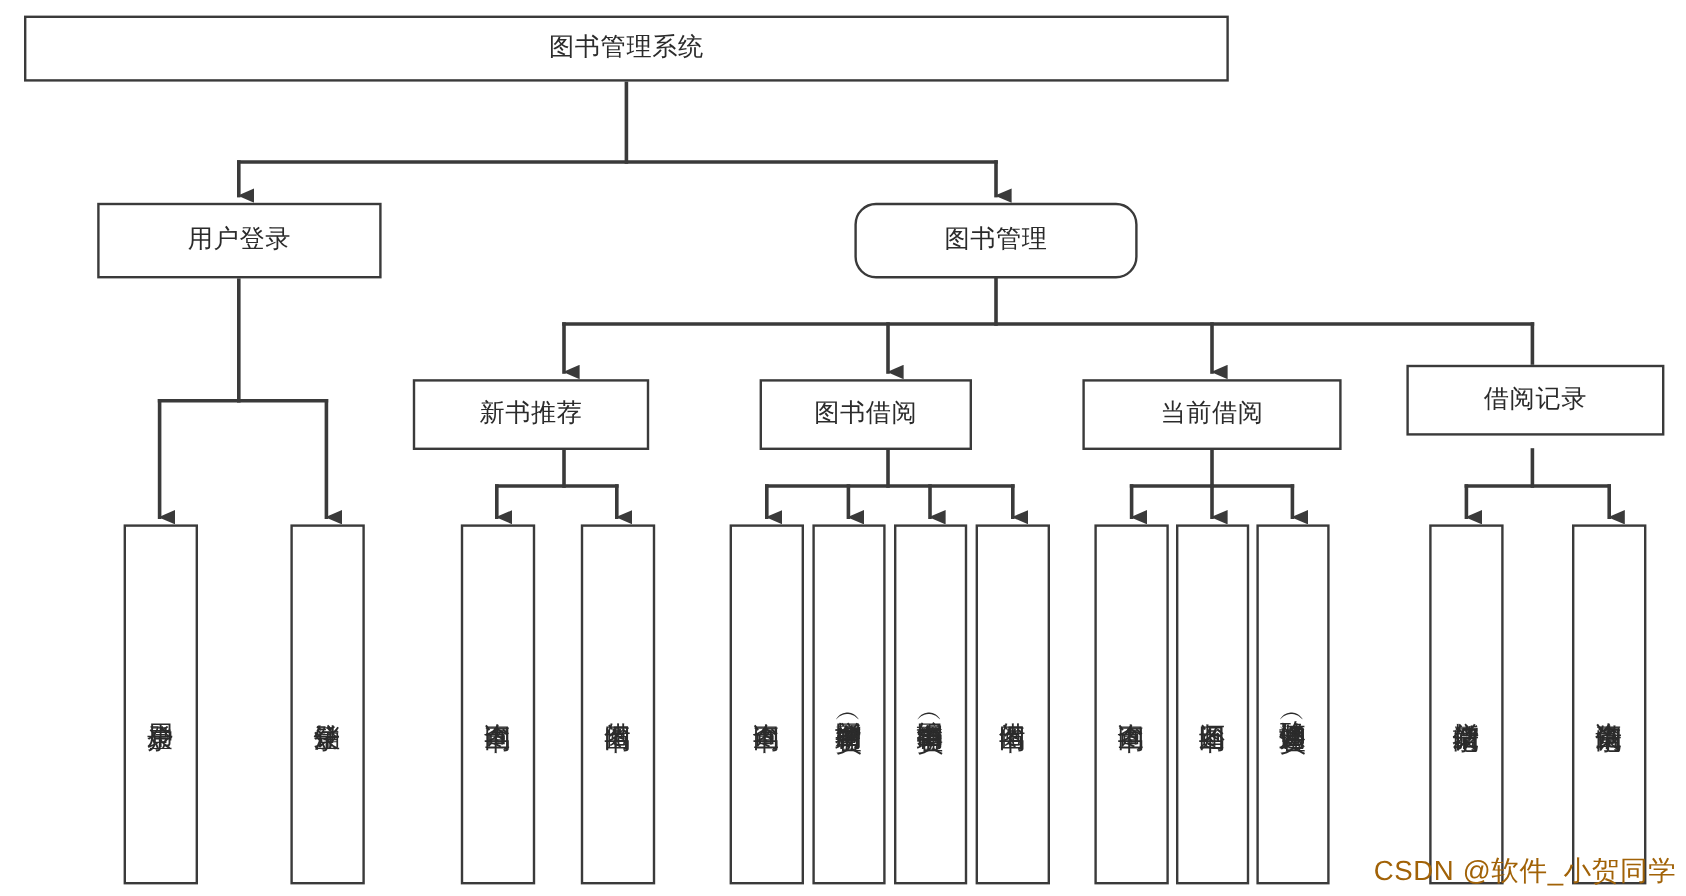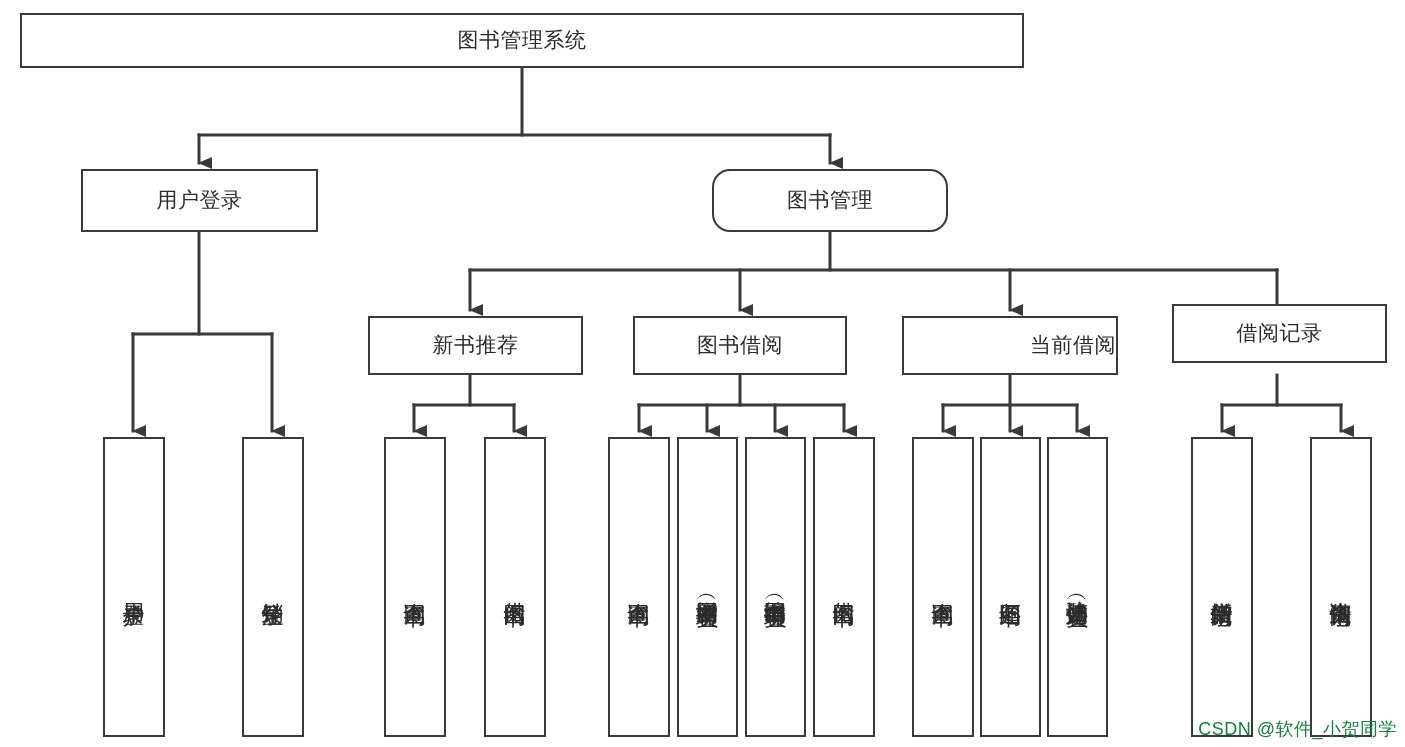--- a/index.html
+++ b/index.html
@@ -47,22 +47,22 @@
     text-orientation: upright;
     font-size: 22px;
     line-height: 1.05;
     letter-spacing: 1px;
     max-height: 100%;
   }
   .watermark {
     position: absolute;
     right: 8px;
     bottom: 6px;
-    font-size: 18px;
-    color: #15803d;
+    font-size: 23px;
+    color: #a16207;
     letter-spacing: 0.5px;
     user-select: none;
   }
 </style>
 </head>
 <body>
 
 <div id="diagram-root">
 
   <svg class="edges" viewBox="0 0 1405 747" xmlns="http://www.w3.org/2000/svg">
@@ -122,27 +122,27 @@
     <span class="node-label">图书管理系统</span>
   </div>
 
   <div class="node" style="left:81px; top:169px; width:237px; height:63px;">
     <span class="node-label">用户登录</span>
   </div>
   <div class="node" style="left:712px; top:169px; width:236px; height:63px;border-radius:18px;">
     <span class="node-label">图书管理</span>
   </div>
 
-  <div class="node" style="left:368px; top:316px; width:215px; height:59px;">
+  <div class="node" style="left:344px; top:316px; width:197px; height:59px;">
     <span class="node-label">新书推荐</span>
   </div>
-  <div class="node" style="left:633px; top:316px; width:214px; height:59px;">
+  <div class="node" style="left:633px; top:316px; width:177px; height:59px;">
     <span class="node-label">图书借阅</span>
   </div>
-  <div class="node" style="left:902px; top:316px; width:216px; height:59px;justify-content:flex-end;">
+  <div class="node" style="left:902px; top:316px; width:216px; height:59px;">
     <span class="node-label">当前借阅</span>
   </div>
   <div class="node" style="left:1172px; top:304px; width:215px; height:59px;">
     <span class="node-label">借阅记录</span>
   </div>
 
   <div class="node vertical" style="left:103px; top:437px; width:62px; height:300px;">
     <span class="node-label">用户登录</span>
   </div>
   <div class="node vertical" style="left:242px; top:437px; width:62px; height:300px;">

